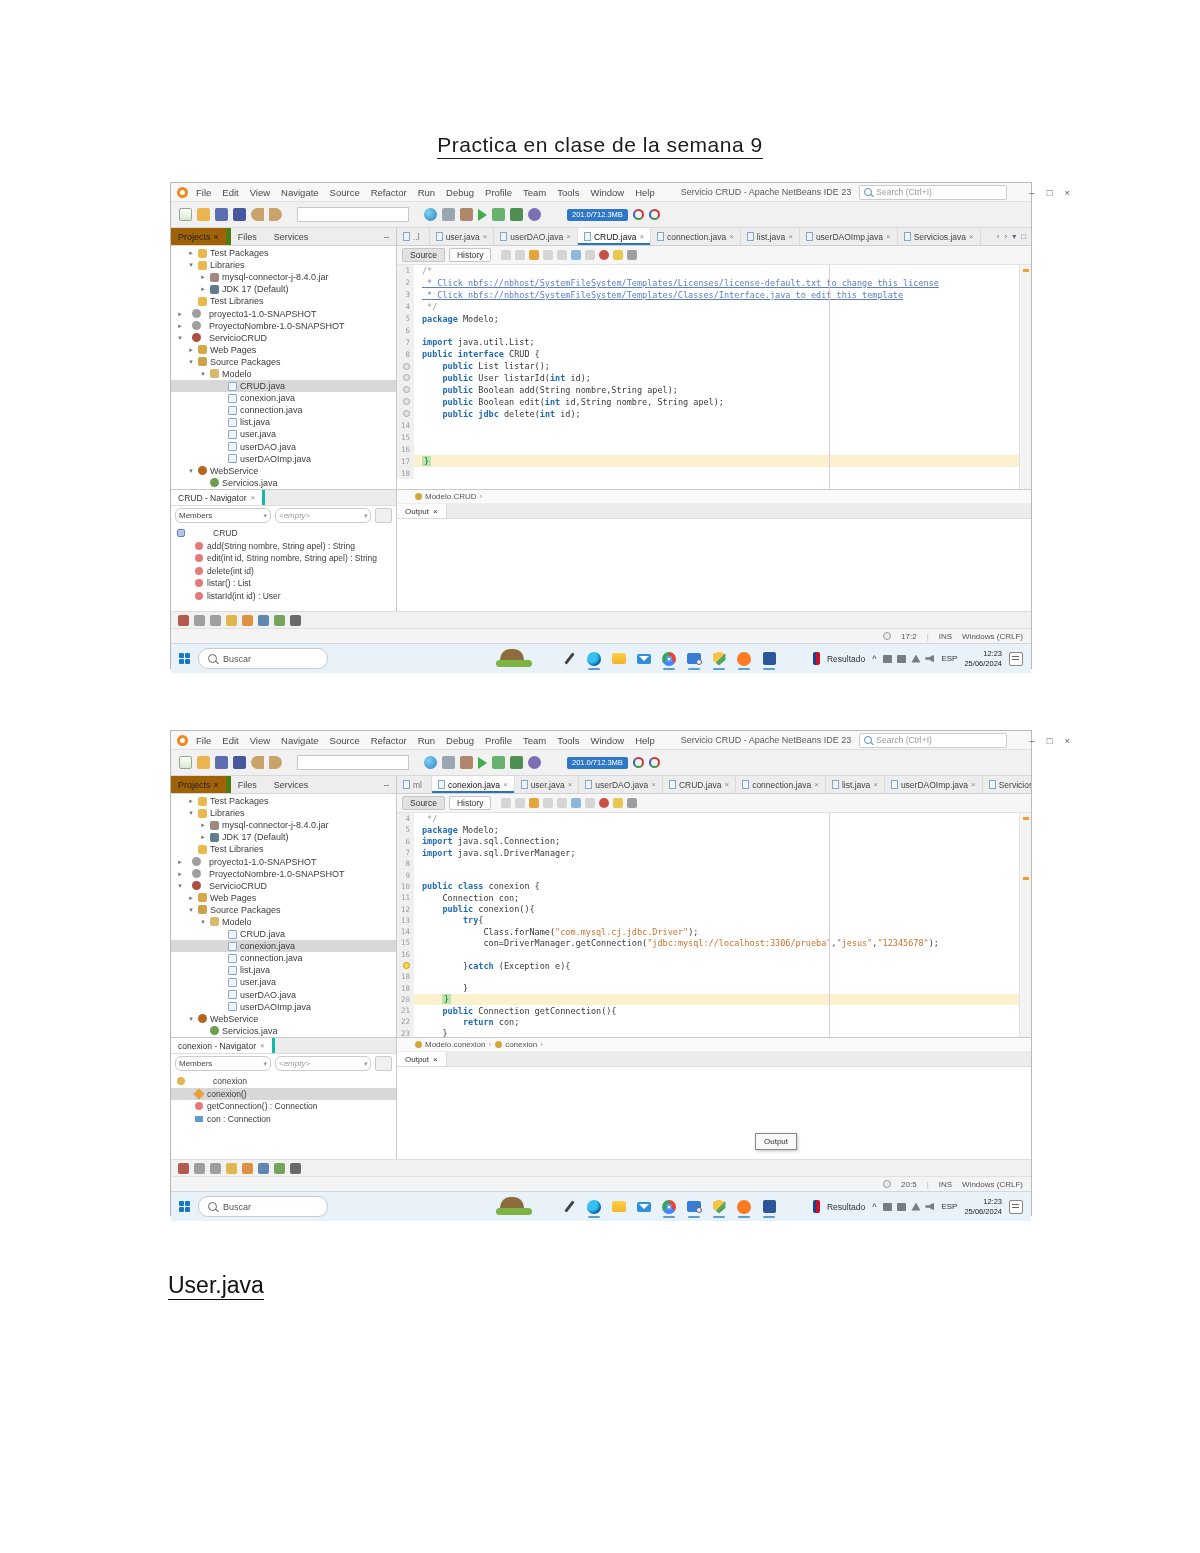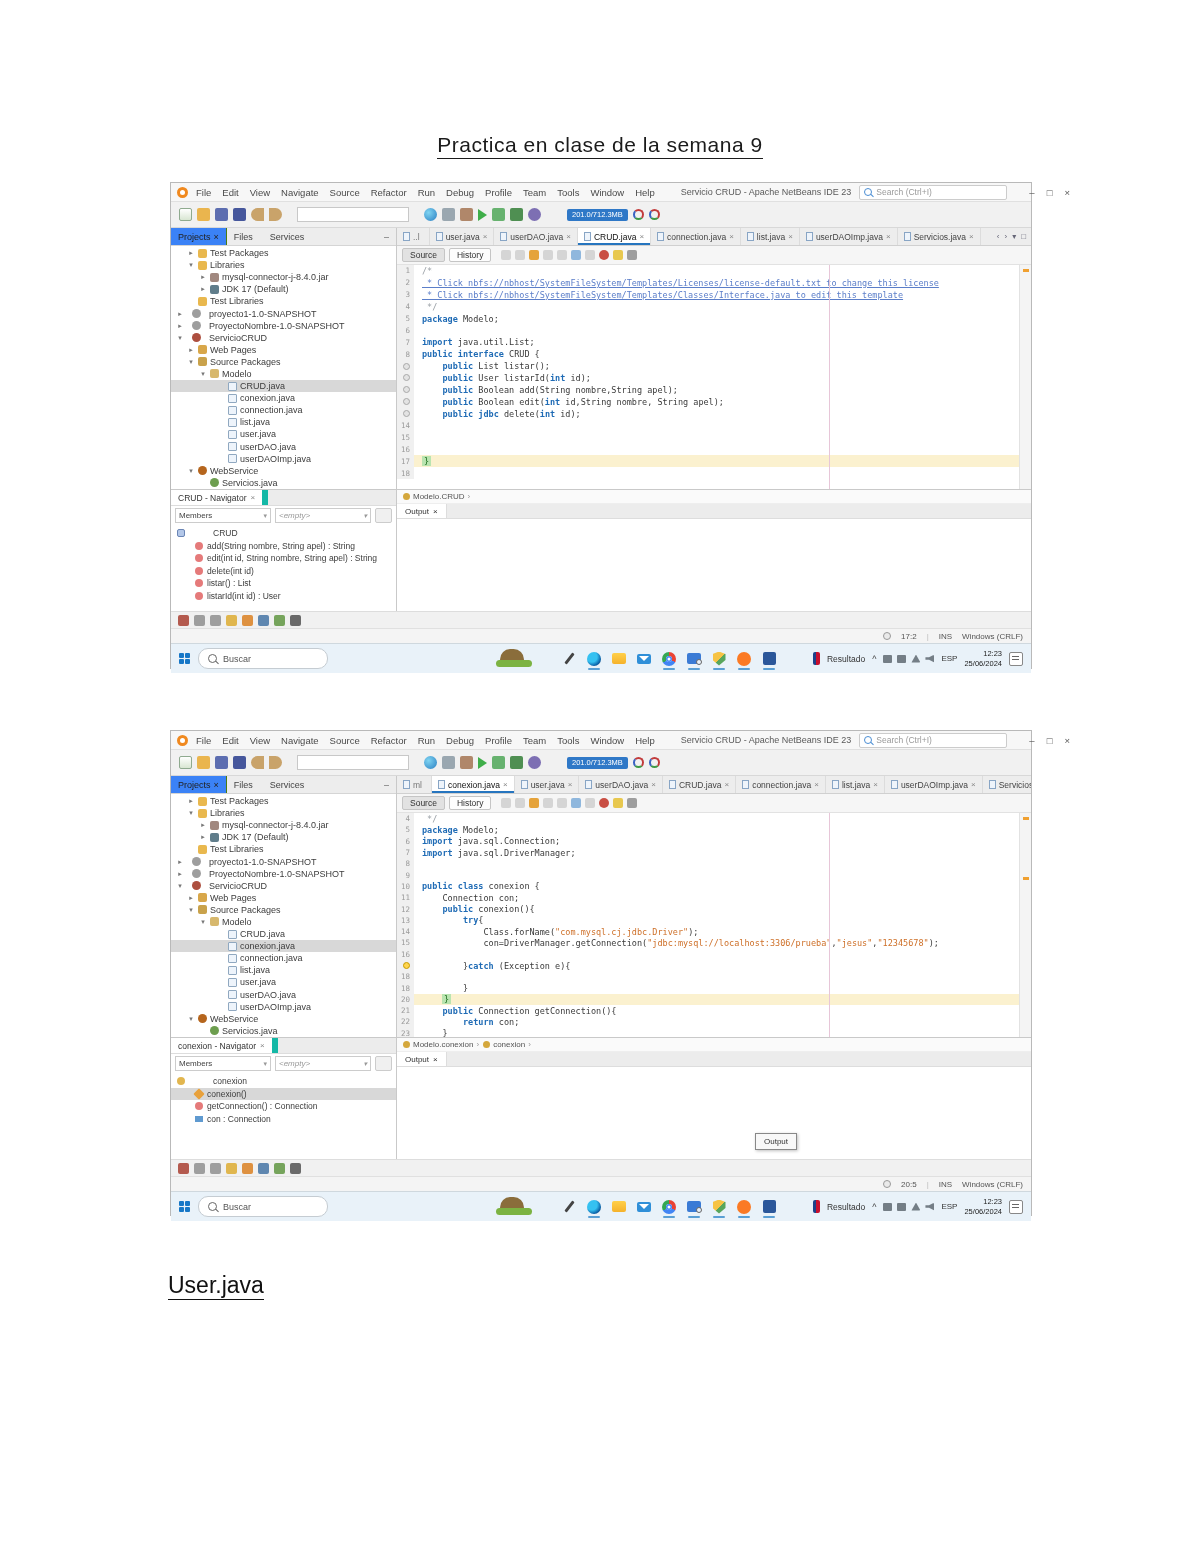--- a/index.html
+++ b/index.html
@@ -48,21 +48,21 @@
   .tcombo{width:110px;height:13px;background:#fff;border:1px solid #c8c8c8;margin:0 10px;flex:none;}
   .memory{background:#2f78c7;color:#fff;font-size:7.5px;padding:1.5px 5px;border-radius:2px;margin-left:21px;white-space:nowrap;}
   .gc{width:11px;height:11px;border-radius:50%;box-sizing:border-box;flex:none;
       border:2.5px solid #c23b3b;border-left-color:#3a63c2;border-bottom-color:#3f9a46;}
 
   
   .main{height:261px;flex:none;display:flex;min-height:0;}
   .explorer{width:225px;flex:none;background:#fff;border-right:1px solid #c9c9c9;display:flex;flex-direction:column;}
   .extabs{height:17px;flex:none;display:flex;align-items:center;background:#ededed;border-bottom:1px solid #d5d5d5;font-size:9px;color:#444;}
   .extab{padding:0 7px;height:100%;display:flex;align-items:center;gap:3px;white-space:nowrap;}
-  .extab.active{background:#3b82f6;border-right:1px solid #4d7c0f;color:#222;}
+  .extab.active{background:#a16207;border-right:5px solid #4d7c0f;color:#222;}
   .exmin{margin-left:auto;padding:0 7px;color:#666;}
   .tree{flex:1;overflow:hidden;padding-top:1px;font-size:9px;color:#3c3c3c;}
   .trow{display:flex;align-items:center;gap:3px;height:12.1px;white-space:nowrap;}
   .trow.sel{background:#d8d8d8;}
   .trow.d0{padding-left:5px;gap:8px;} .trow.d1{padding-left:16px;} .trow.d2{padding-left:28px;}
   .trow.d3{padding-left:46px;}
   .arr{width:8px;flex:none;color:#777;font-size:7px;text-align:center;}
   .ticn{width:9px;height:9px;border-radius:2px;flex:none;background:#cfcfcf;}
   .i-folder{background:#e9b84e;} .i-jar{background:#a1887f;}
   .i-jdk{background:#607d8b;} .i-mvn{background:#9e9e9e;border-radius:50%;}
@@ -106,42 +106,42 @@
   .str{color:#ce7029;}
   .marginline{position:absolute;top:0;bottom:0;left:432px;width:1px;background:#e7c6d8;}
   .scroll{position:absolute;right:0;top:0;bottom:0;width:11px;background:#f4f4f4;border-left:1px solid #e2e2e2;}
   .mark{position:absolute;right:2px;width:6px;height:3px;background:#f0a030;}
   .mark.m1{top:4px;} .mark.m2{top:64px;}
 
   
   .lower{height:121px;flex:none;display:flex;border-top:1px solid #c9c9c9;min-height:0;}
   .navpanel{width:225px;flex:none;border-right:1px solid #c9c9c9;background:#fff;display:flex;flex-direction:column;}
   .navtabrow{height:15px;flex:none;background:#ececec;border-bottom:1px solid #ddd;display:flex;font-size:8.5px;}
-  .navtab{background:#fff;display:flex;align-items:center;gap:4px;padding:0 7px;border-right:6px solid #14b8a6;}
+  .navtab{background:#fff;display:flex;align-items:center;gap:4px;padding:0 7px;border-right:3px solid #14b8a6;}
   .navtab .tx{color:#888;font-size:8px;}
   .navcombos{display:flex;gap:4px;padding:2px 4px;flex:none;}
   .combo{flex:1;border:1px solid #ccc;background:#fff;font-size:8px;color:#444;padding:0 3px;height:13px;
-         display:flex;align-items:center;justify-content:space-between;border-radius:0;}
+         display:flex;align-items:center;justify-content:space-between;border-radius:6px;}
   .combo .dd{color:#999;font-size:7px;}
   .combo.filter{color:#999;font-style:italic;}
   .sorticon{width:15px;height:13px;border:1px solid #ccc;background:#f0f0f0;border-radius:2px;flex:none;}
   .navitems{flex:1;font-size:8.5px;padding-top:2px;color:#3c3c3c;overflow:hidden;}
   .nrow{display:flex;align-items:center;gap:4px;height:12.5px;white-space:nowrap;}
   .nrow.d0{padding-left:6px;gap:28px;} .nrow.d1{padding-left:24px;}
   .nrow.sel{background:#d8d8d8;}
   .nicn{width:8px;height:8px;flex:none;background:#ccc;}
   .i-iface{background:#b3c7e8;border:1px solid #6a85b5;box-sizing:border-box;border-radius:2px;}
   .i-class{background:#e2b64f;border-radius:50%;}
   .i-ctor{background:#e8a13c;transform:rotate(45deg);border-radius:1px;}
   .i-method{background:#e57a7a;border-radius:50%;}
   .i-field{background:#5f9ad0;height:6px;}
 
   .outpanel{flex:1;display:flex;flex-direction:column;background:#fff;min-width:0;}
   .crumbs{height:13px;flex:none;display:flex;align-items:center;gap:4px;background:#fafafa;border-bottom:1px solid #eee;
-          font-size:8px;color:#555;padding:0 6px;}
+          font-size:8px;color:#555;padding:0 18px;}
   .crumb{display:flex;align-items:center;gap:3px;}
   .cicn{width:7px;height:7px;background:#d4a73c;border-radius:50%;flex:none;}
   .chev{color:#999;font-size:8px;}
   .outtabrow{height:14px;flex:none;background:#ececec;border-bottom:1px solid #ddd;display:flex;font-size:8px;}
   .outtab{background:#fff;height:100%;display:flex;align-items:center;gap:4px;padding:0 8px;border-right:1px solid #ddd;}
   .outbody{flex:1;background:#fff;}
   .floatout{position:absolute;left:584px;top:402px;width:40px;height:15px;border:1px solid #888;background:#f8f8f8;
             font-size:8px;display:flex;align-items:center;justify-content:center;color:#333;
             box-shadow:1px 1px 3px rgba(0,0,0,.25);z-index:5;}
 

